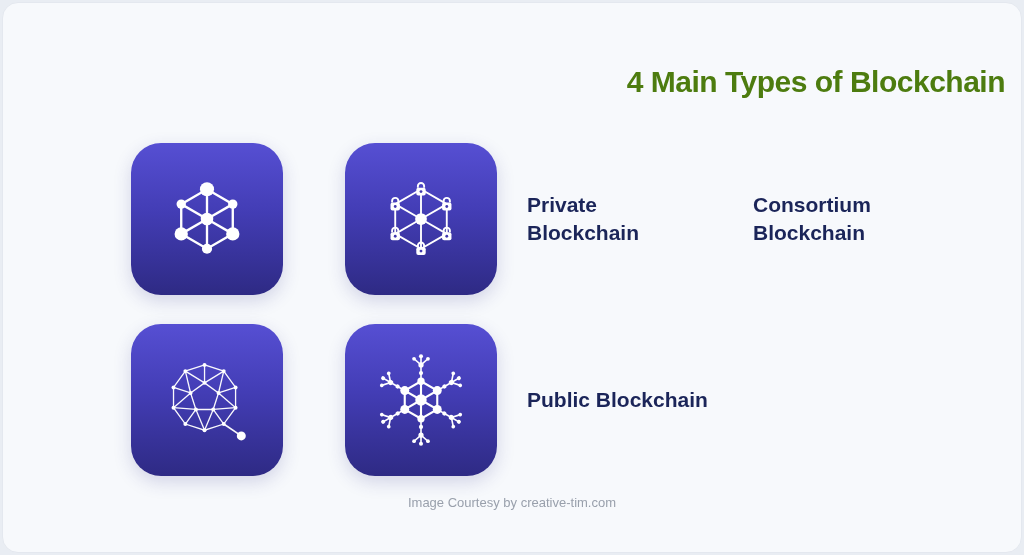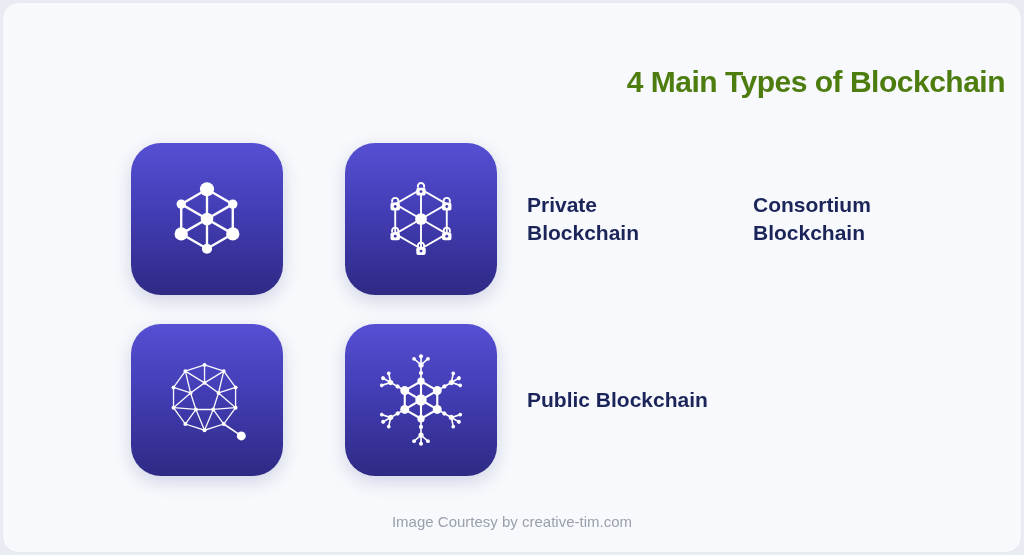--- a/index.html
+++ b/index.html
@@ -53,25 +53,25 @@
     height: 152px;
     border-radius: 30px;
     background: linear-gradient(180deg, #564fd3 0%, #433db5 45%, #2e2a84 100%);
     display: flex;
     align-items: center;
     justify-content: center;
     box-shadow: 0 6px 18px rgba(46, 42, 132, 0.18);
   }
   .footer {
     position: absolute;
-    bottom: 22px;
+    bottom: 42px;
     left: 0;
     width: 100%;
     text-align: center;
-    font-size: 15px;
+    font-size: 13px;
     color: #99a0ac;
   }
 </style>
 </head>
 <body>
 
 <div class="stage">
   <div class="card">
 
     <h1 class="title">4 Main Types of Blockchain</h1>

